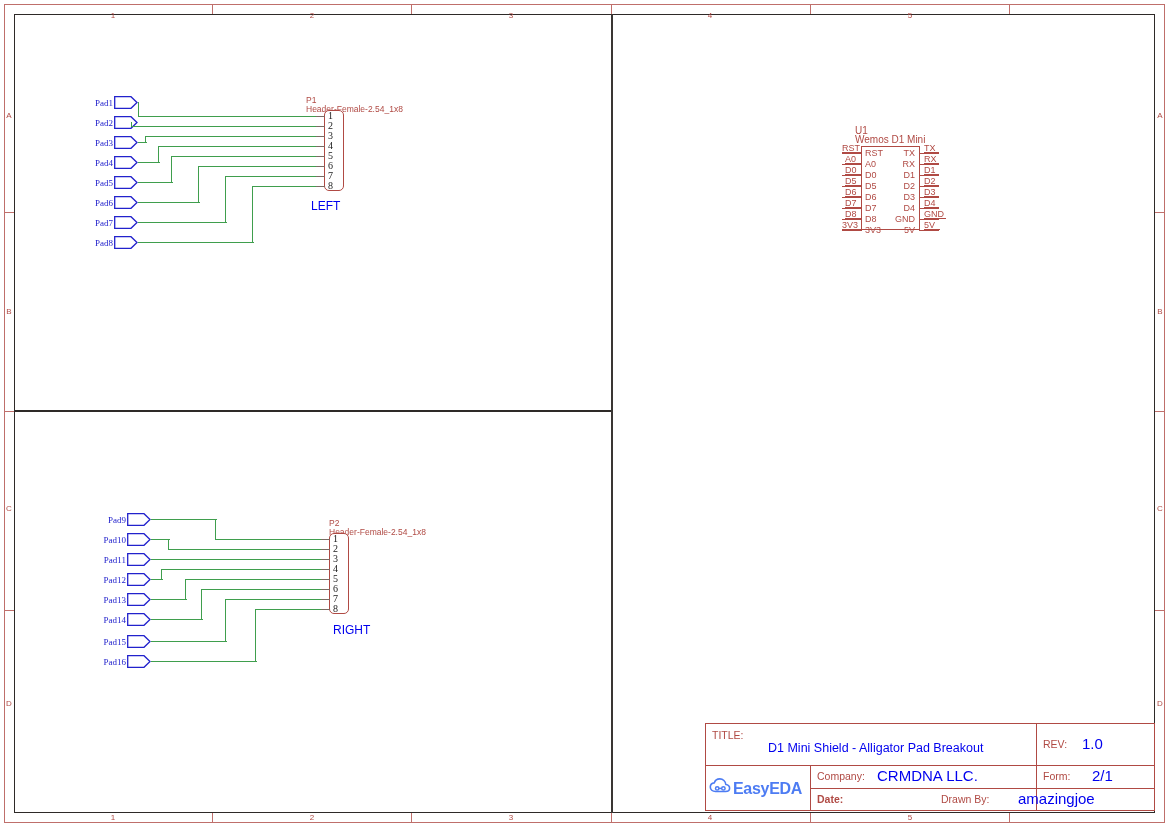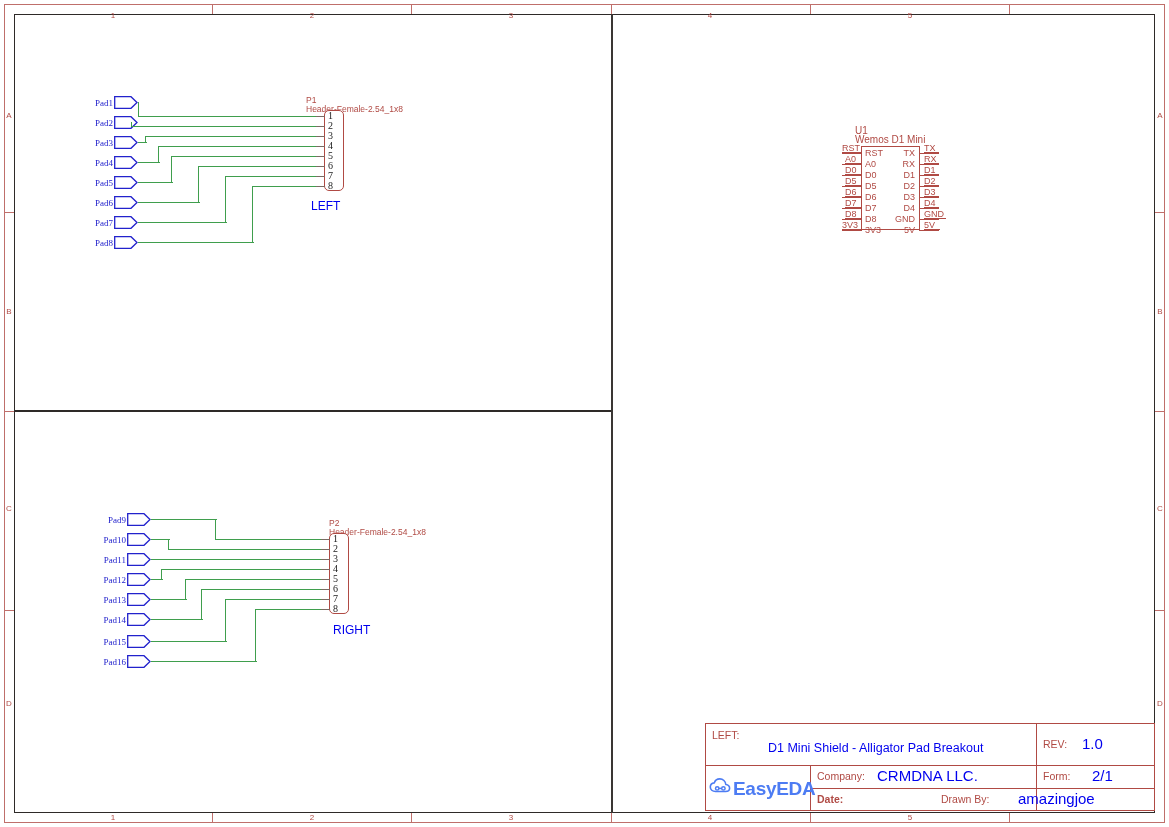--- a/index.html
+++ b/index.html
@@ -68,21 +68,21 @@
   
   .tb{position:absolute;border:1.3px solid #b04a44;box-sizing:border-box;}
   .tb-line{position:absolute;background:#b04a44;}
   .tb-lbl{position:absolute;color:#b04a44;font-size:10.5px;line-height:12px;
       white-space:nowrap;font-family:"Liberation Sans",sans-serif;}
   .tb-val{position:absolute;color:#0000ee;font-size:15px;line-height:13px;
       white-space:nowrap;font-family:"Liberation Sans",sans-serif;}
   .tb-title-val{position:absolute;color:#0000ee;font-size:12.5px;line-height:14px;
       white-space:nowrap;font-family:"Liberation Sans",sans-serif;}
   .logo{position:absolute;display:flex;align-items:center;gap:2px;}
-  .logo .ltxt{color:#4d7cf3;font-size:19px;line-height:17px;font-weight:bold;
+  .logo .ltxt{color:#4d7cf3;font-size:16px;line-height:17px;font-weight:bold;
       letter-spacing:-0.3px;font-family:"Liberation Sans",sans-serif;}
 </style>
 </head>
 <body>
 
 <div class="sheet">
 
   <div class="ruler-frame"></div>
   <div class="ruler-inner"></div>
   <div class="draw-border"></div>
@@ -416,21 +416,21 @@
 
   <div>
     <div class="tb" style="left:705px;top:723px;width:450px;height:88px;"></div>
 
     <div class="tb-line" style="left:705px;top:765px;width:450px;height:1.3px;"></div>
     <div class="tb-line" style="left:810px;top:788px;width:345px;height:1.3px;"></div>
 
     <div class="tb-line" style="left:1036px;top:723px;width:1.3px;height:88px;"></div>
     <div class="tb-line" style="left:810px;top:765px;width:1.3px;height:46px;"></div>
 
-    <div class="tb-lbl" style="left:712px;top:729px;">LEFT:</div>
+    <div class="tb-lbl" style="left:712px;top:729px;">TITLE:</div>
     <div class="tb-title-val" style="left:768px;top:741px;">D1 Mini Shield - Alligator Pad Breakout</div>
 
     <div class="tb-lbl" style="left:1043px;top:738px;">REV:</div>
     <div class="tb-val" style="left:1082px;top:737px;">1.0</div>
 
     <div class="tb-lbl" style="left:817px;top:770px;">Company:</div>
     <div class="tb-val" style="left:877px;top:769px;">CRMDNA LLC.</div>
 
     <div class="tb-lbl" style="left:1043px;top:770px;">Form:</div>
     <div class="tb-val" style="left:1092px;top:769px;">2/1</div>

